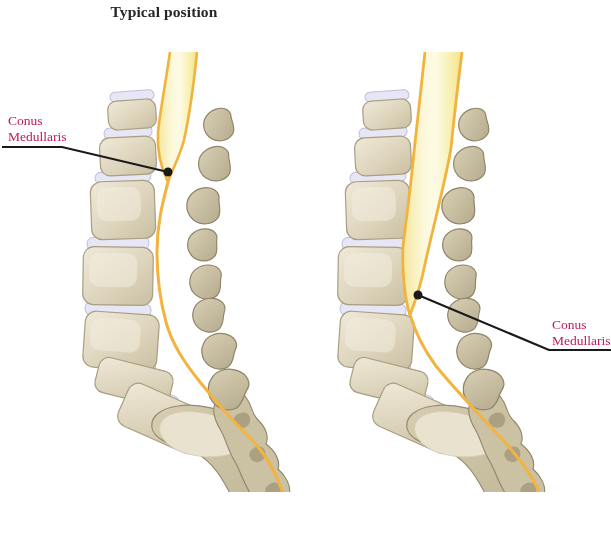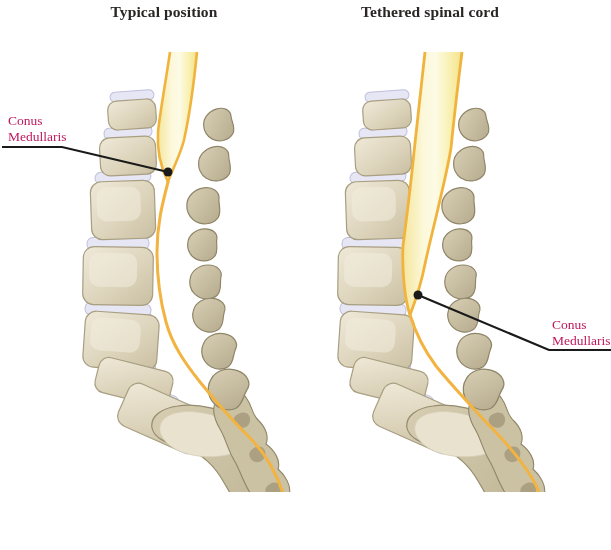--- a/index.html
+++ b/index.html
@@ -132,21 +132,20 @@
 
       <path fill="none" stroke-width="3" stroke-linecap="round" d="M410,315 C416,334 424,350 436,366 C452,386 468,402 484,420
                C502,438 520,458 532,478 C538,488 541,497 542,505" stroke="#f3b340"></path>
 
       <polyline fill="none" stroke-width="2.2" points="418,295 549,350 611,350" stroke="#1a1a1a"></polyline>
       <circle cx="418" cy="295" r="4.5" fill="#1a1a1a"></circle>
     </g>
   </svg>
 
   <div class="panel-title left">Typical position</div>
-  <div class="panel-title right">Tethered spinal cord</div>
 
   <div class="callout left">
     <span>Conus</span>
     <span>Medullaris</span>
   </div>
   <div class="callout right">
     <span>Conus</span>
     <span>Medullaris</span>
   </div>
 

